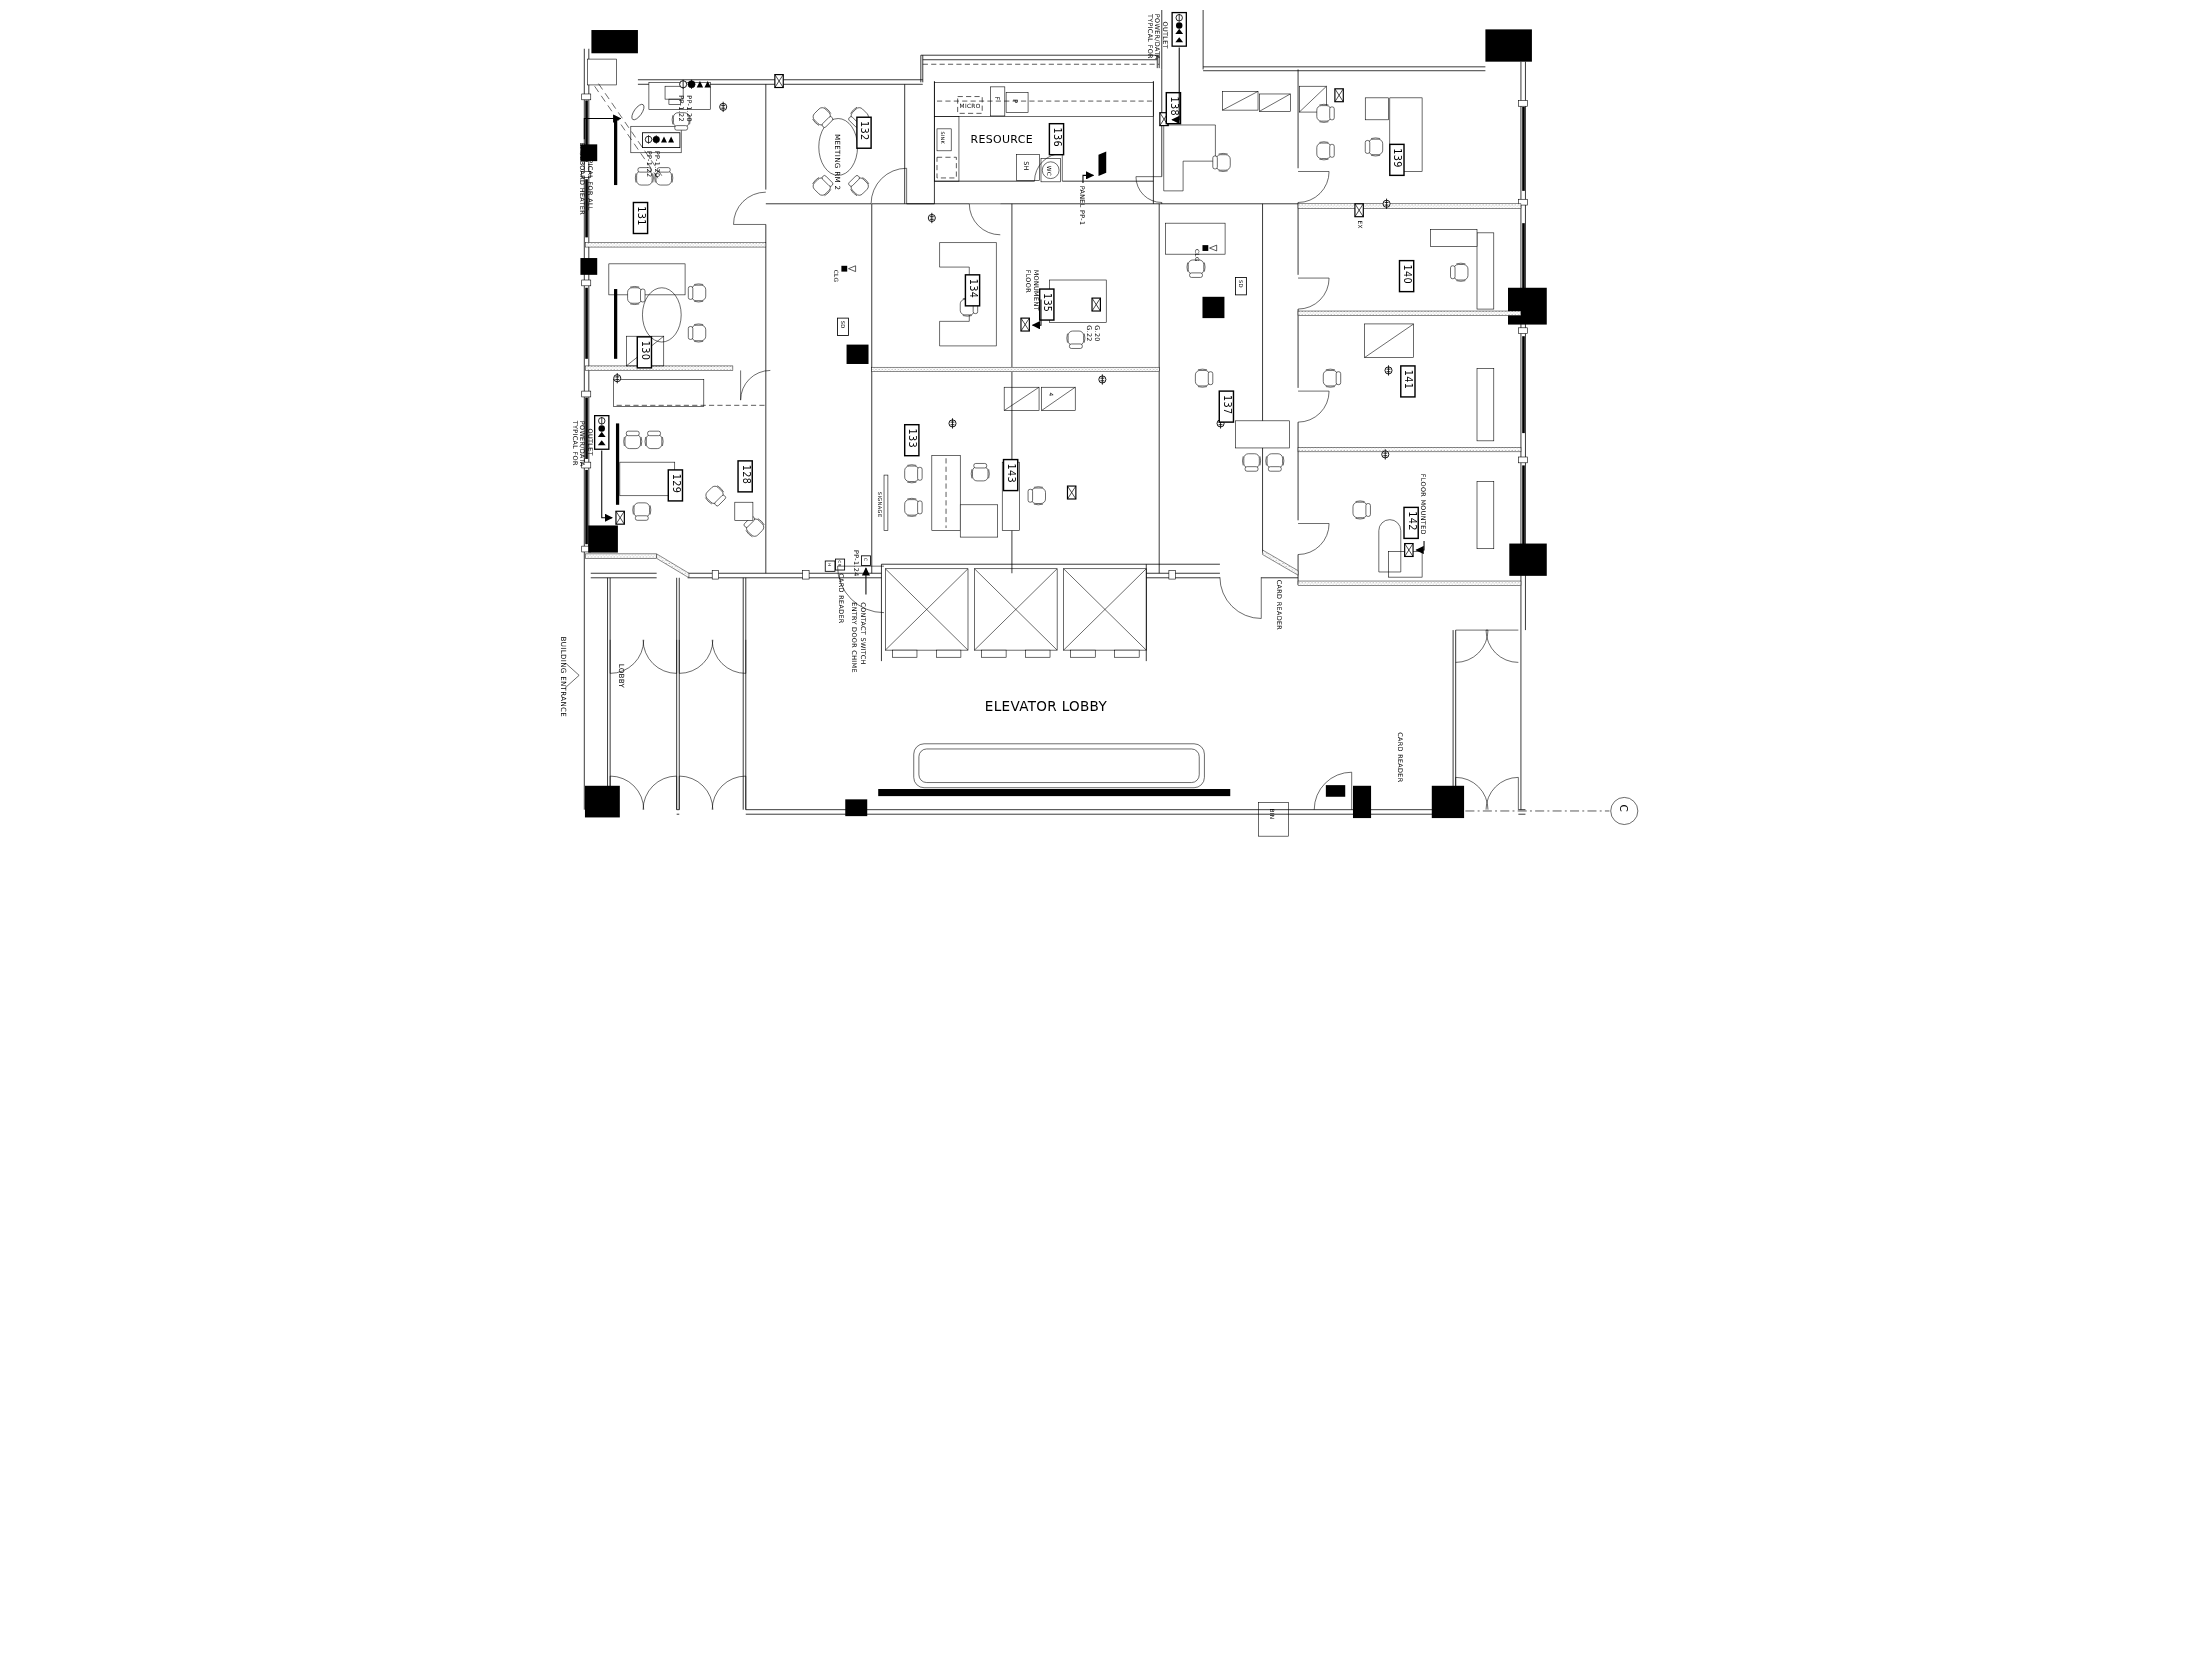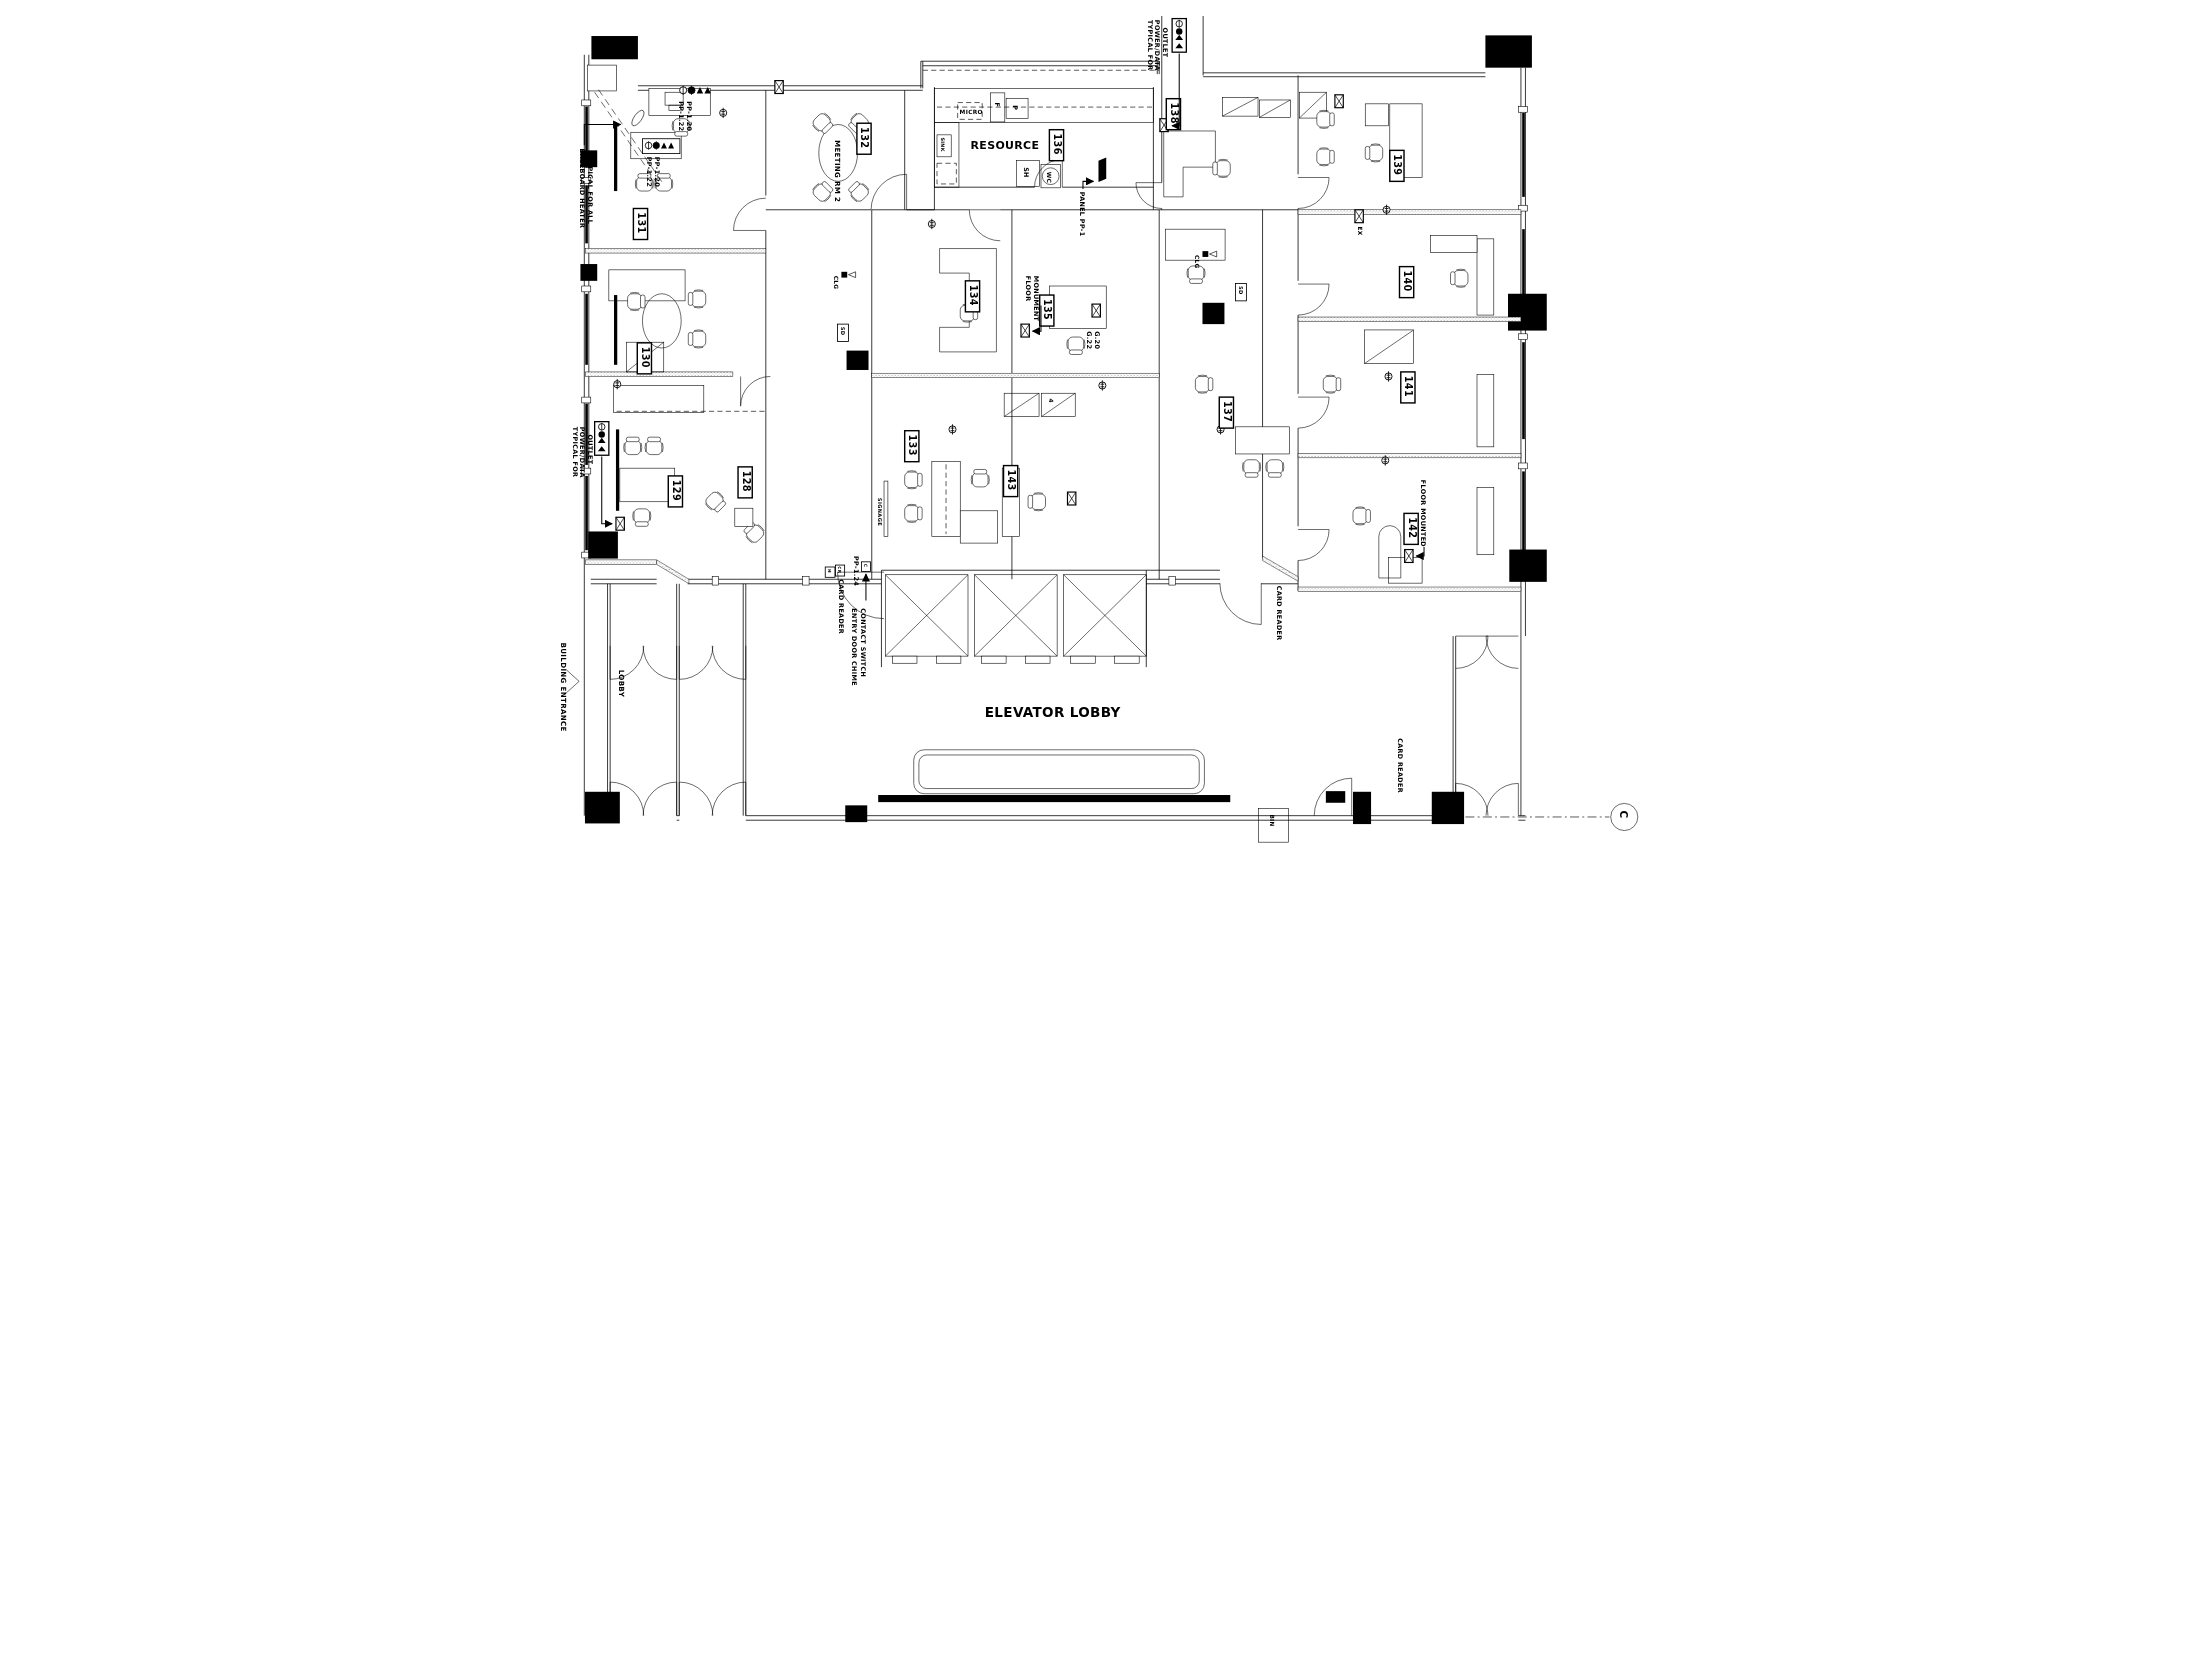--- a/index.html
+++ b/index.html
@@ -1,16 +1,16 @@
 <!DOCTYPE html>
 <html style="font-size:10.3px"><head>
 <meta charset="utf-8">
 <style>
   html,body{margin:0;padding:0;background:#fff;}
-  .sheet{width:100%;max-width:1102px;margin:16px auto;background:#fff;font-weight:bold;}
+  .sheet{width:100%;max-width:1102px;margin:10px auto;background:#fff;}
   svg{display:block;width:100%;height:auto;background:#fff;}
   .i{stroke:#000;stroke-width:1.2;fill:none}
   .f{stroke:#000;stroke-width:0.9;fill:#fff}
   .fn{stroke:#000;stroke-width:0.9;fill:none}
   .hx{fill:url(#stip);stroke:#000;stroke-width:0.7}
   .blk{fill:#000;stroke:none}
   .dsh{stroke:#000;stroke-width:1;fill:none;stroke-dasharray:8 5}
   .dd{stroke:#000;stroke-width:1;fill:none;stroke-dasharray:14 5 3 5}
   .ld{stroke:#000;stroke-width:1.6;fill:none}
   .t{font-family:"DejaVu Sans","Liberation Sans",sans-serif;fill:#000;letter-spacing:.5px}

